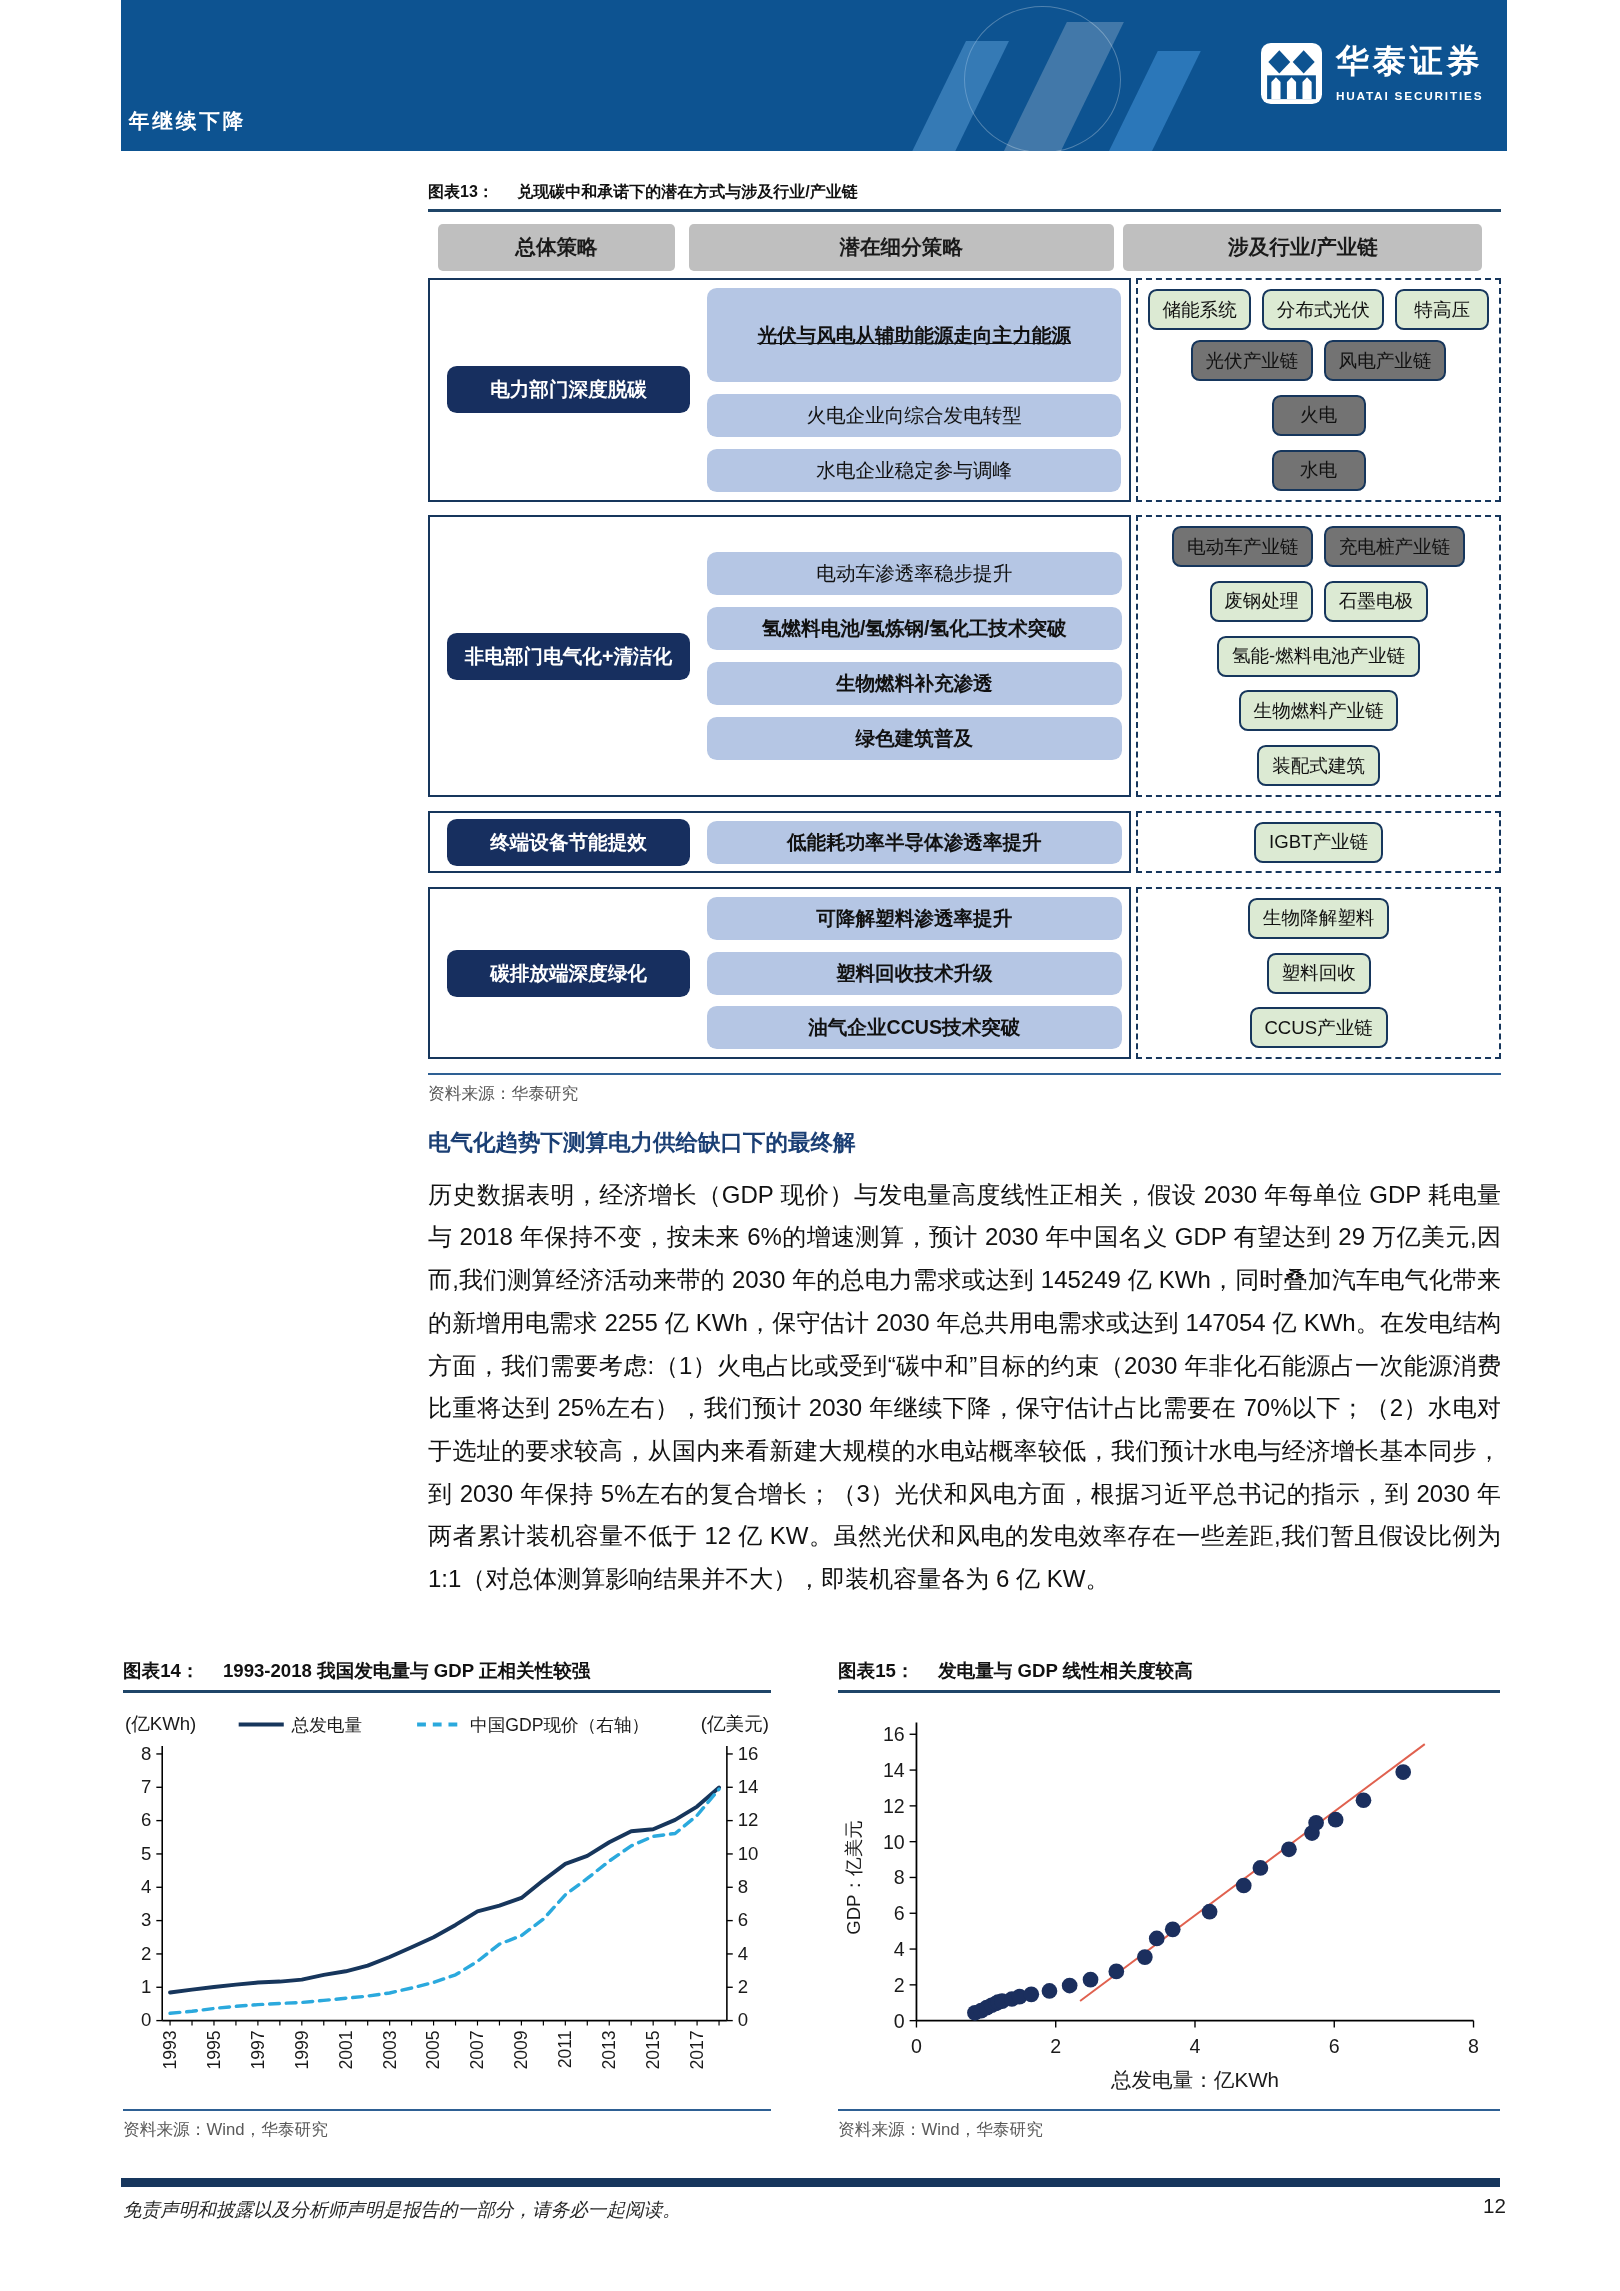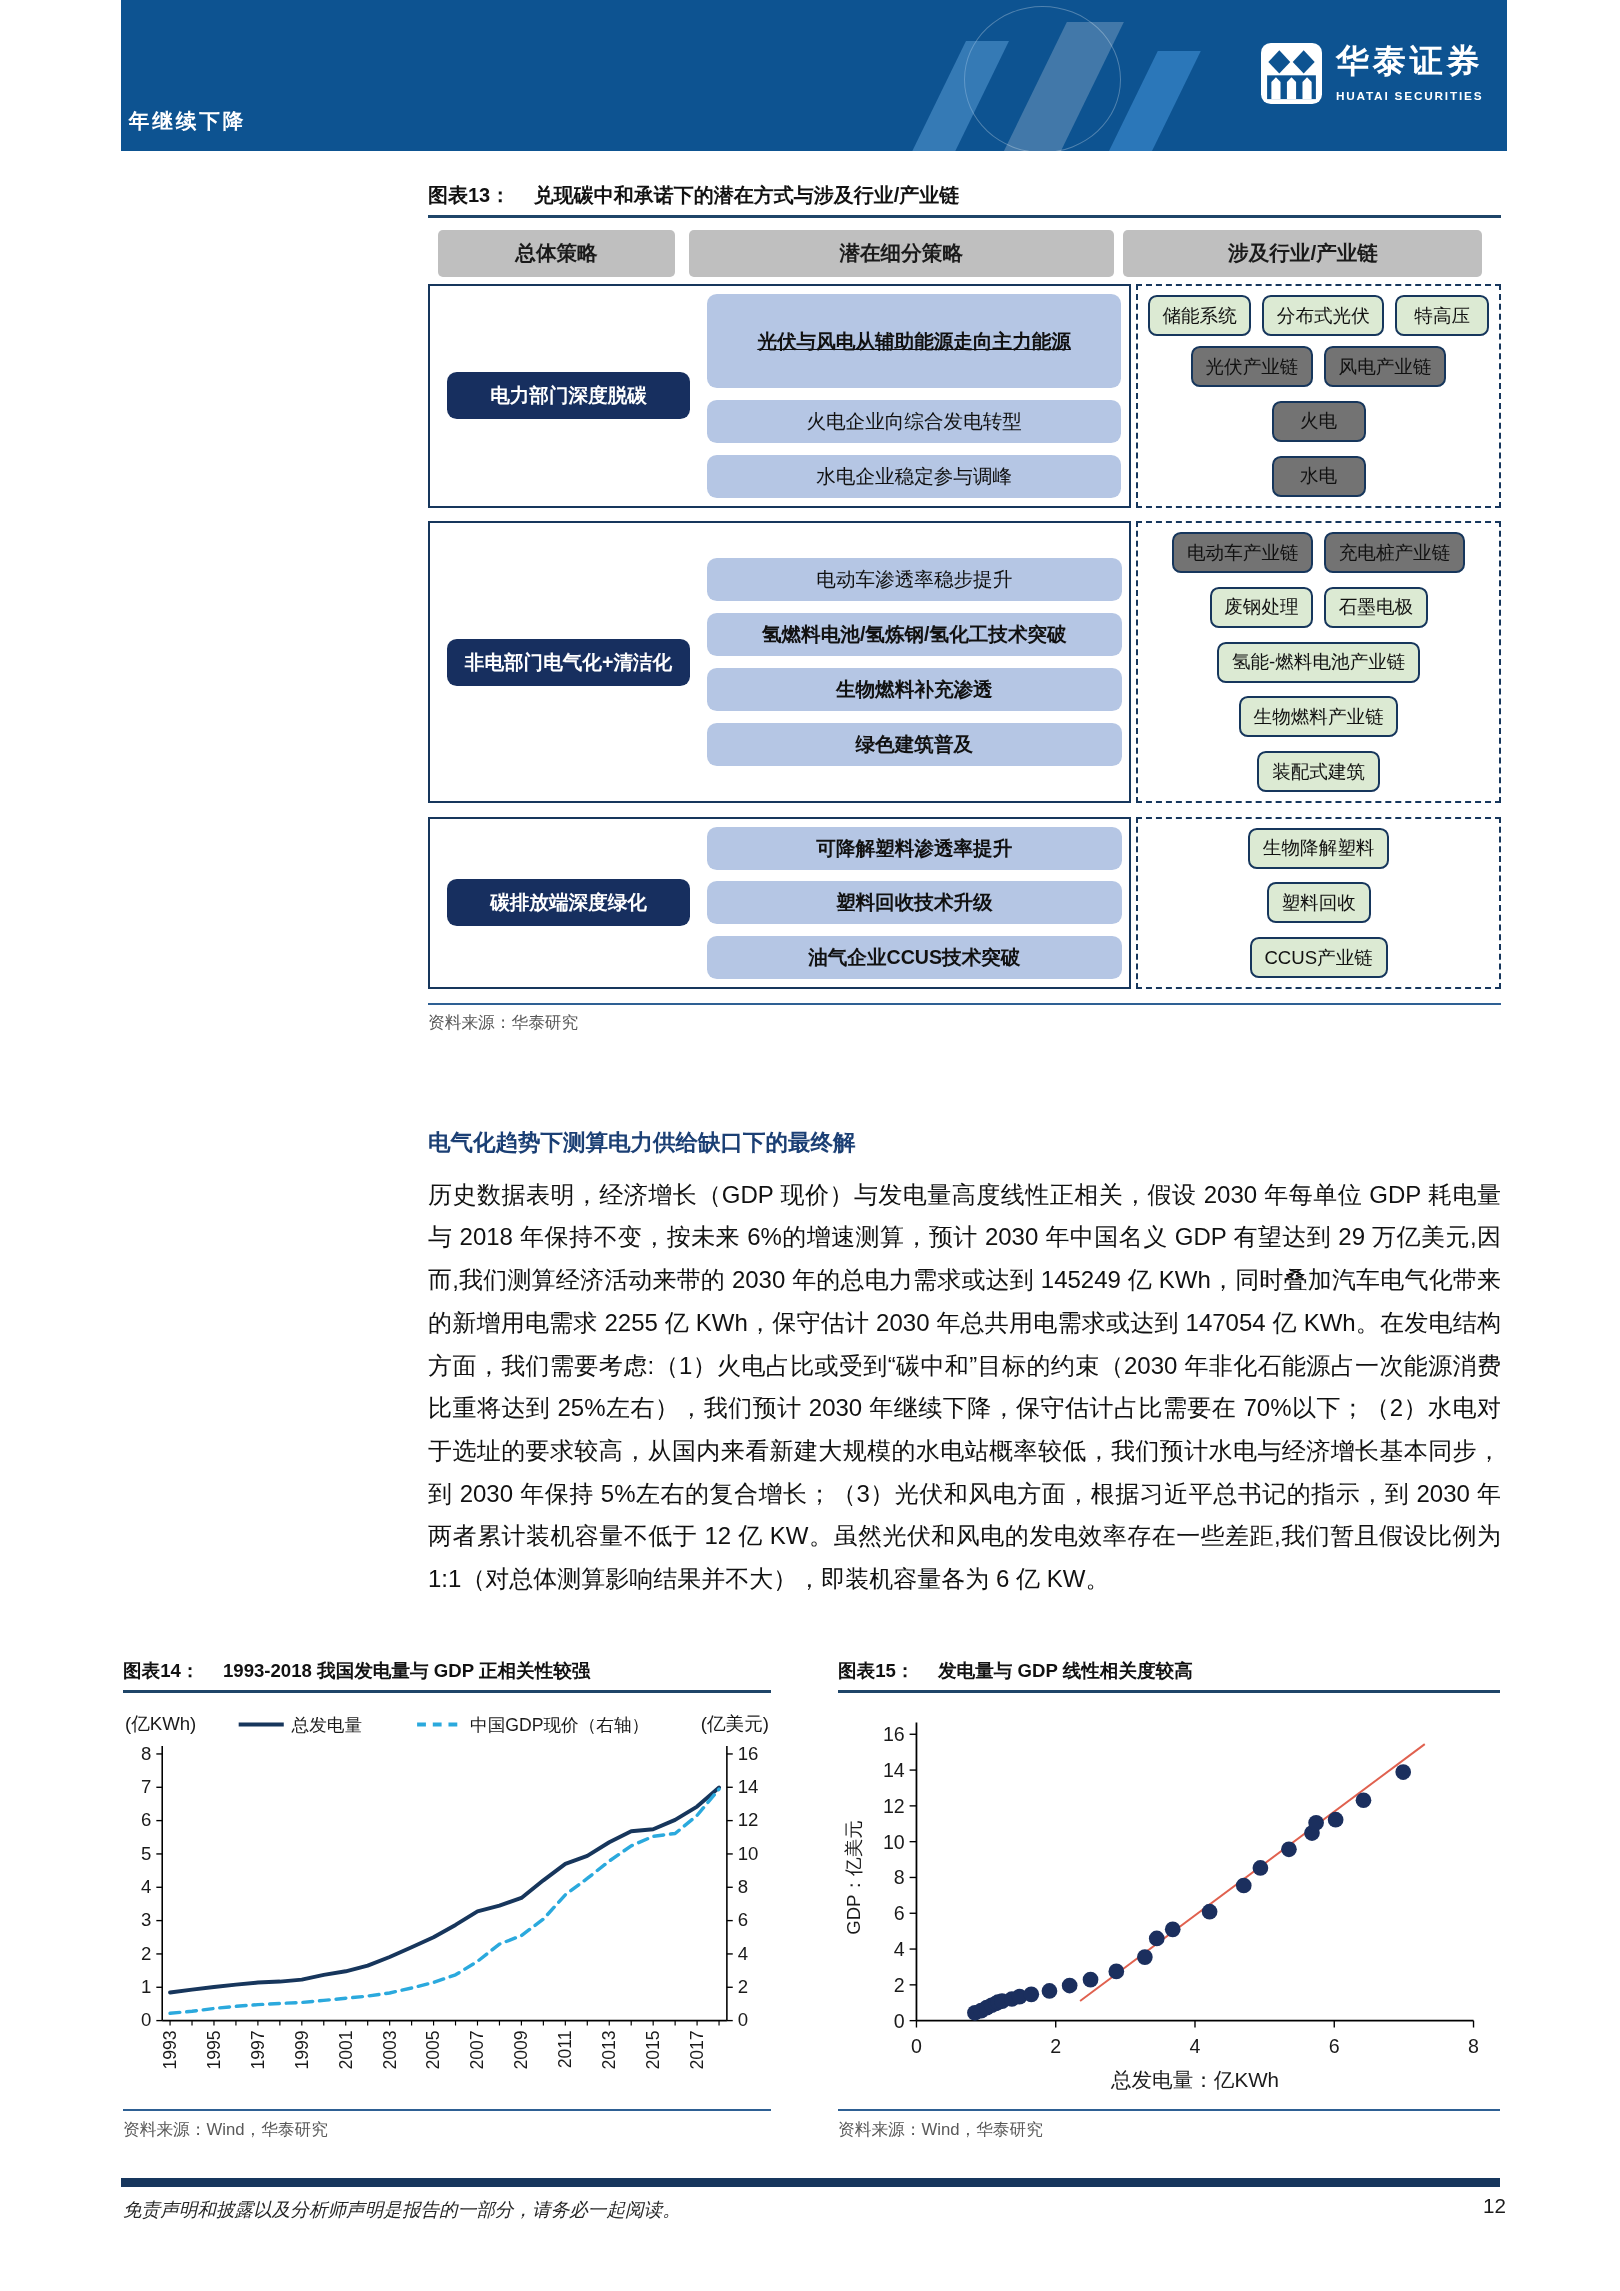--- a/index.html
+++ b/index.html
@@ -22,21 +22,21 @@
     background:rgba(130,195,250,.35); transform:skewX(-26deg); }
   .deco-b2 { left:910px; top:21.6px; width:57px; height:147px;
     background:rgba(255,255,255,.22); transform:skewX(-26deg); }
   .deco-b3 { left:1008px; top:51px; width:43px; height:118px;
     background:rgba(80,165,235,.45); transform:skewX(-26deg); }
   .brand { position:absolute; right:23.5px; top:43px; display:flex; gap:13.7px; align-items:center; }
   .brand-mark { width:61px; height:61px; display:block; }
   .brand-cn { color:#fff; font-size:33px; font-weight:bold; letter-spacing:3.9px; line-height:1.05; }
   .brand-en { color:#fff; font-size:11.8px; letter-spacing:1.8px; margin-top:11px;font-weight:bold; }
   
-  .fig-title { display:flex; gap:23.5px; font-size:20px; font-weight:bold; color:#111; }
+  .fig-title { display:flex; gap:23.5px; font-size:16px; font-weight:bold; color:#111; }
   .fig-title.small { font-size:18.6px; }
   .fig-rule { height:2.9px; background:#1f4568; margin-top:5.9px; }
   .src-rule { height:2px; background:#2e6094; margin-top:2px; }
   .fig-source { font-size:16.7px; color:#595959; margin-top:6.9px; }
   
   .fig13 { position:absolute; left:428px; top:182px; width:1073px; }
   .f13-headers { display:flex; margin:11.8px 0 7.8px 0; }
   .f13-h { height:47px; background:#bfbfbf; border-radius:4.9px; display:flex;
     align-items:center; justify-content:center; font-size:20.6px; font-weight:bold; color:#1a1a1a; }
   .f13-h0 { margin-left:10px; width:237px; }
@@ -187,20 +187,37 @@
               </div>
             </div>
             <div class="ind-group">
               <div class="ind-line">
                 <div class="ind-box green">生物燃料产业链</div>
               </div>
             </div>
             <div class="ind-group">
               <div class="ind-line">
                 <div class="ind-box green">装配式建筑</div>
+              </div>
+            </div>
+          </div>
+        </div>
+        <div class="f13-sec">
+          <div class="sec-main">
+            <div class="sec-strategy">
+              <div class="strategy-box">终端设备节能提效</div>
+            </div>
+            <div class="sec-subs">
+              <div class="sub-box bold">低能耗功率半导体渗透率提升</div>
+            </div>
+          </div>
+          <div class="sec-industries">
+            <div class="ind-group">
+              <div class="ind-line">
+                <div class="ind-box green">IGBT产业链</div>
               </div>
             </div>
           </div>
         </div>
         <div class="f13-sec">
           <div class="sec-main">
             <div class="sec-strategy">
               <div class="strategy-box">碳排放端深度绿化</div>
             </div>
             <div class="sec-subs">

